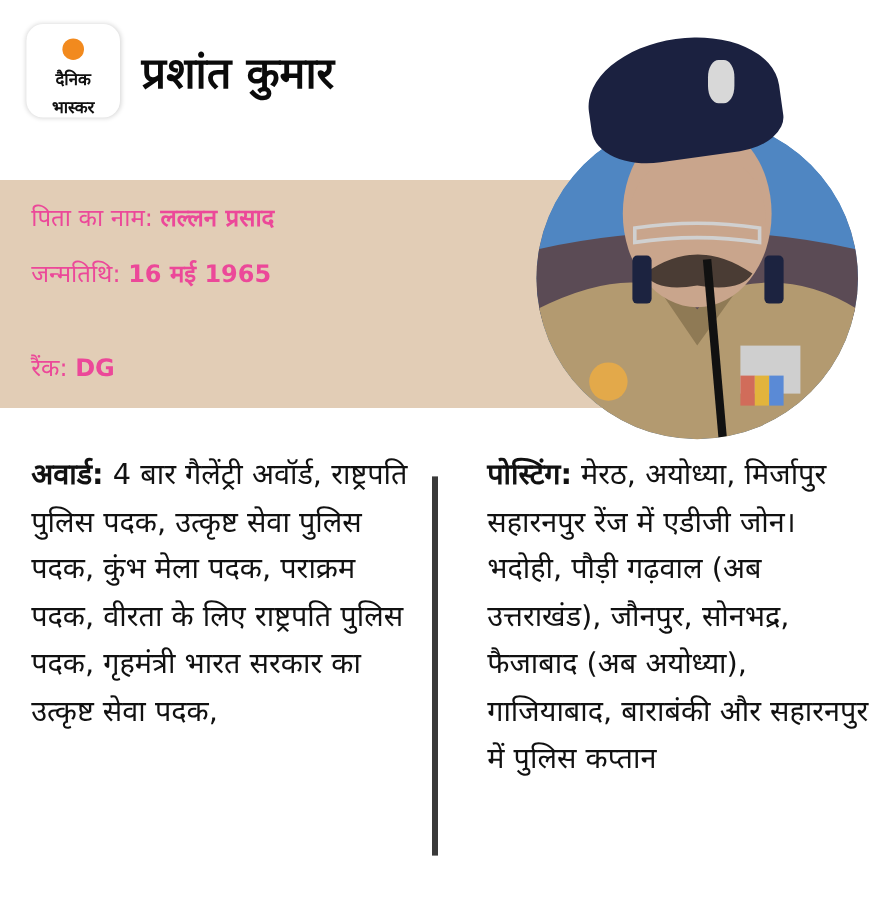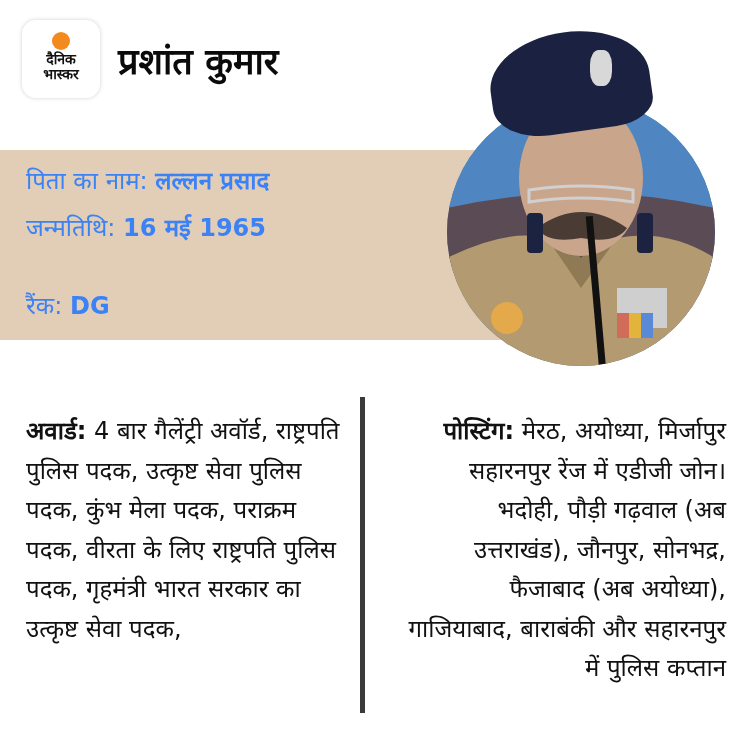--- a/index.html
+++ b/index.html
@@ -3,38 +3,38 @@
 <meta charset="utf-8">
 <style>
   * { margin:0; padding:0; box-sizing:border-box; }
   html, body { width:730px; height:750px; background:#ffffff; overflow:hidden; }
   body { position:relative; font-family:"DejaVu Sans", "Liberation Sans", sans-serif; color:#111; }
 
   .logo {
     position:absolute; left:22px; top:20px; width:78px; height:78px;
     background:#ffffff; border-radius:14px;
     box-shadow:0 0 4px rgba(0,0,0,0.18);
-    display:flex; flex-direction:column; align-items:center; justify-content:flex-start;
+    display:flex; flex-direction:column; align-items:center; justify-content:space-between;
   }
   .logo .sun { width:18px; height:18px; border-radius:50%; background:#f28a1e; margin-top:12px; }
   .logo .l1, .logo .l2 { font-weight:bold; font-size:14px; line-height:15px; color:#111; }
   .logo .l1 { margin-top:2px; }
 
   .title {
     position:absolute; left:118px; top:22px;
     font-size:36px; font-weight:bold; line-height:80px; color:#0a0a0a;
     letter-spacing:0px;
   }
 
   .band {
     position:absolute; left:0; top:150px; width:520px; height:190px;
     background:#e2cdb6;
   }
   .info-row {
-    position:absolute; left:26px; font-size:24px; line-height:32px; color:#3b82f6;
+    position:absolute; left:26px; font-size:20px; line-height:32px; color:#ec4899;
     white-space:nowrap;
   }
   .info-row .val { font-weight:bold; }
   .row1 { top:165px; }
   .row2 { top:212px; }
   .row3 { top:290px; }
 
   .photo {
     position:absolute; left:447px; top:98px; width:268px; height:268px; border-radius:50%;
     overflow:hidden;
@@ -44,25 +44,25 @@
     position:absolute; left:490px; top:32px; width:160px; height:100px;
     background:#1b2140; border-radius:60% 60% 30% 40%;
     transform:rotate(-8deg);
   }
   .cap-badge {
     position:absolute; left:590px; top:50px; width:22px; height:36px;
     background:#d8d8d8; border-radius:40%;
   }
 
   .col {
-    position:absolute; top:412px; font-size:24px; line-height:39.5px; color:#111;
+    position:absolute; top:376px; font-size:24px; line-height:39.5px; color:#111;
   }
   .col .lbl { font-weight:bold; }
   .col-left { left:26px; width:320px; }
-  .col-right { left:406px; width:320px;text-align:right; }
+  .col-right { left:406px; width:320px; }
   .divider {
     position:absolute; left:360px; top:397px; width:5px; height:316px; background:#3a3a3a;
   }
 </style>
 </head>
 <body>
 
 <div class="logo">
   <div class="sun"></div>
   <div class="l1">दैनिक</div>

